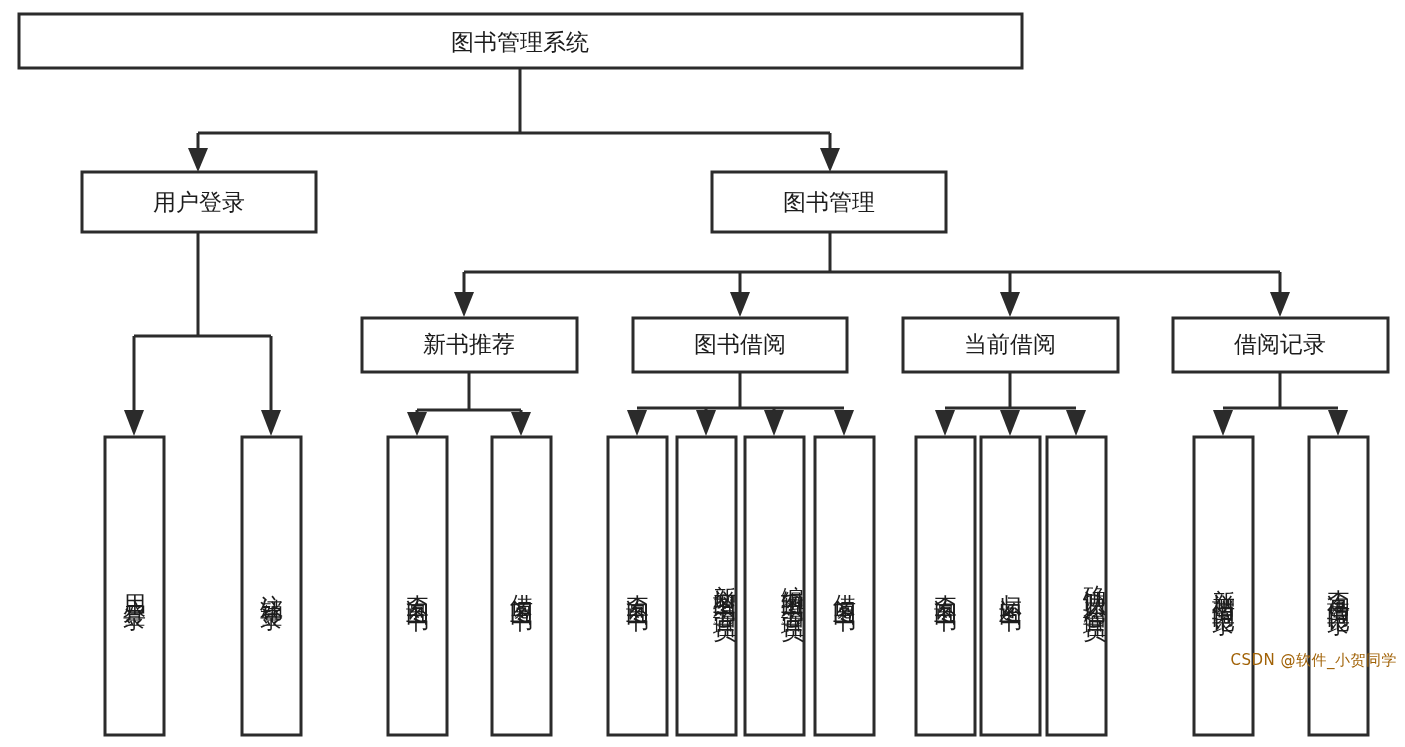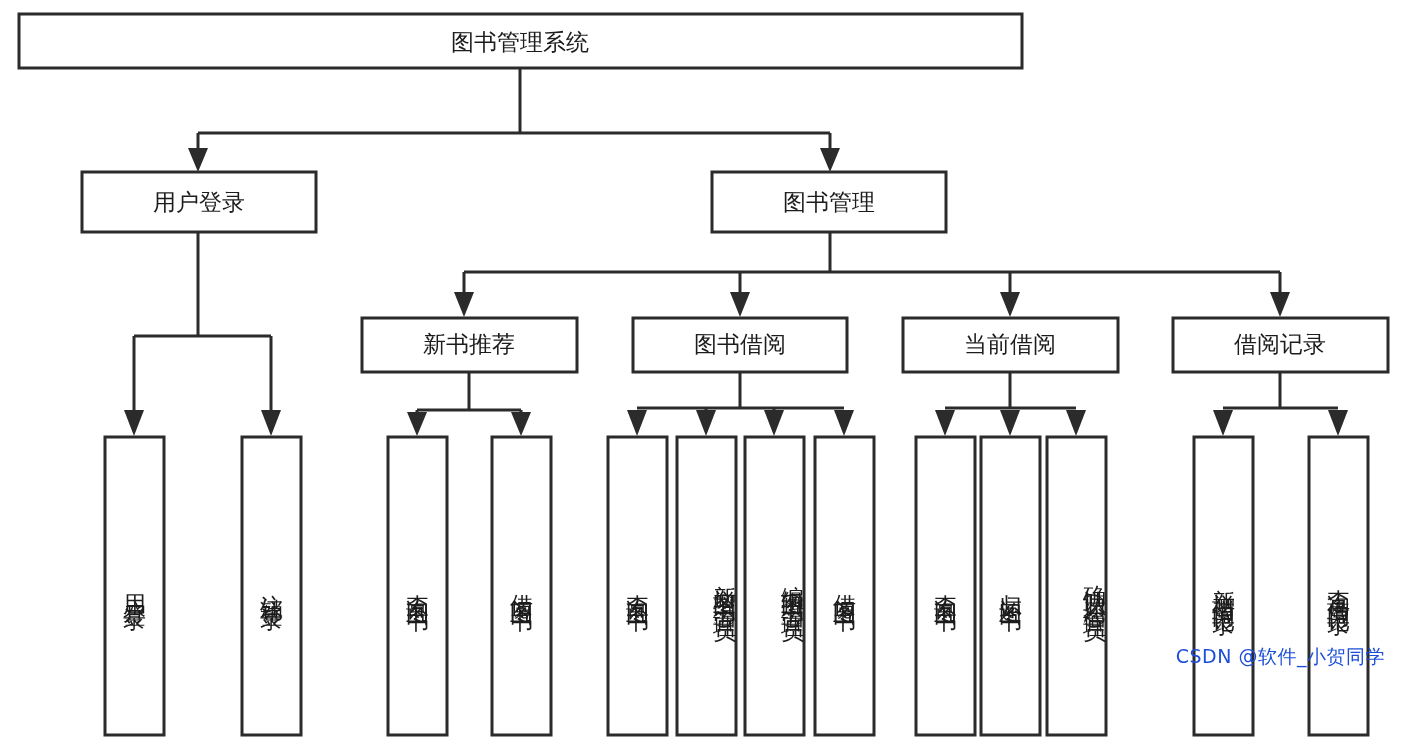--- a/index.html
+++ b/index.html
@@ -58,25 +58,25 @@
     color: #1c1c1c;
     letter-spacing: 5px;
     white-space: nowrap;
     display: flex;
     align-items: center;
     justify-content: center;
     pointer-events: none;
   }
   .watermark {
     position: absolute;
-    right: 20px;
+    right: 8px;
     bottom: 4px;
     font-family: "DejaVu Sans", "Liberation Sans", sans-serif;
-    font-size: 19px;
-    color: #1d4ed8;
+    font-size: 15px;
+    color: #a16207;
     white-space: nowrap;
     letter-spacing: 0.5px;
   }
 </style>
 </head>
 <body>
 
 <div id="diagram-root">
 
   <svg class="diagram-canvas" viewBox="0 0 1405 747">

